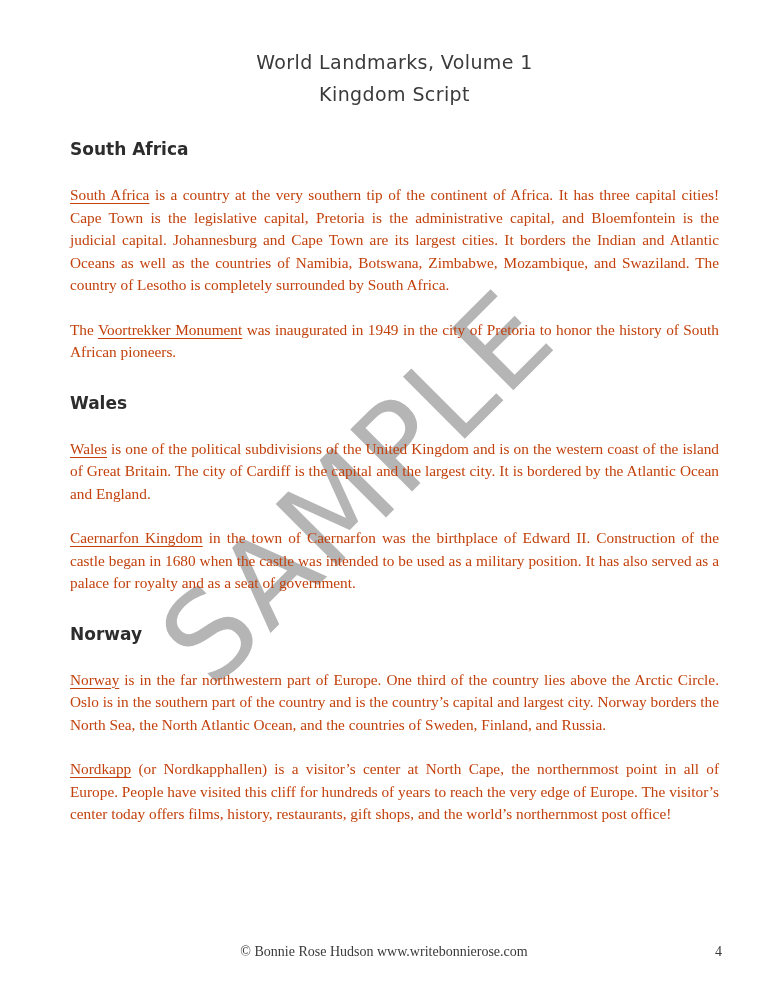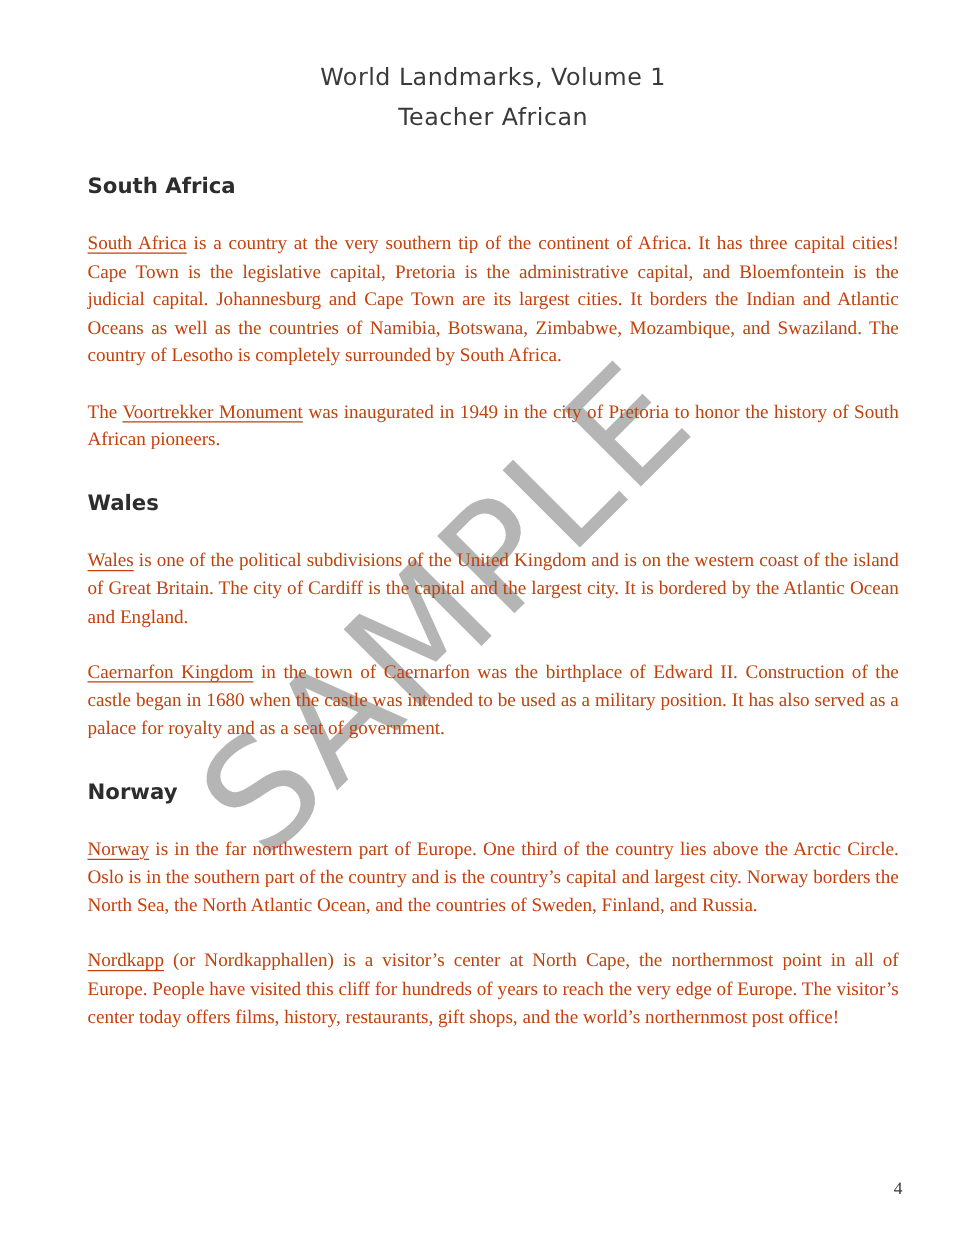--- a/index.html
+++ b/index.html
@@ -89,21 +89,21 @@
 <body>
 
 <div class="page">
 
   <div class="watermark">SAMPLE</div>
 
   <div class="content">
 
     <div class="doc-title">
       <div>World Landmarks, Volume 1</div>
-      <div>Teacher African</div>
+      <div>Kingdom Script</div>
     </div>
 
     <div class="section-heading">South Africa</div>
 
     <p class="body-paragraph"><span></span><span class="u">South Africa</span><span> is a country at the very southern tip of the continent of Africa. It has three capital cities! Cape Town is the legislative capital, Pretoria is the administrative capital, and Bloemfontein is the judicial capital. Johannesburg and Cape Town are its largest cities. It borders the Indian and Atlantic Oceans as well as the countries of Namibia, Botswana, Zimbabwe, Mozambique, and Swaziland. The country of Lesotho is completely surrounded by South Africa.</span></p>
 
     <p class="body-paragraph"><span>The </span><span class="u">Voortrekker Monument</span><span> was inaugurated in 1949 in the city of Pretoria to honor the history of South African pioneers.</span></p>
 
     <div class="section-heading">Wales</div>
 
@@ -112,15 +112,16 @@
     <p class="body-paragraph"><span></span><span class="u">Caernarfon Kingdom</span><span> in the town of Caernarfon was the birthplace of Edward II. Construction of the castle began in 1680 when the castle was intended to be used as a military position. It has also served as a palace for royalty and as a seat of government.</span></p>
 
     <div class="section-heading">Norway</div>
 
     <p class="body-paragraph"><span></span><span class="u">Norway</span><span> is in the far northwestern part of Europe. One third of the country lies above the Arctic Circle. Oslo is in the southern part of the country and is the country’s capital and largest city. Norway borders the North Sea, the North Atlantic Ocean, and the countries of Sweden, Finland, and Russia.</span></p>
 
     <p class="body-paragraph"><span></span><span class="u">Nordkapp</span><span> (or Nordkapphallen) is a visitor’s center at North Cape, the northernmost point in all of Europe. People have visited this cliff for hundreds of years to reach the very edge of Europe. The visitor’s center today offers films, history, restaurants, gift shops, and the world’s northernmost post office!</span></p>
 
   </div>
 
+  <div class="footer">© Bonnie Rose Hudson www.writebonnierose.com</div>
   <div class="page-number">4</div>
 
 </div>
 
 </body></html>

